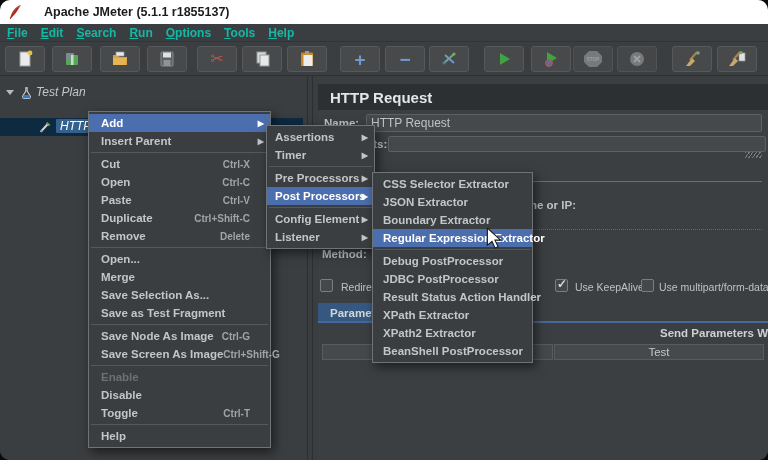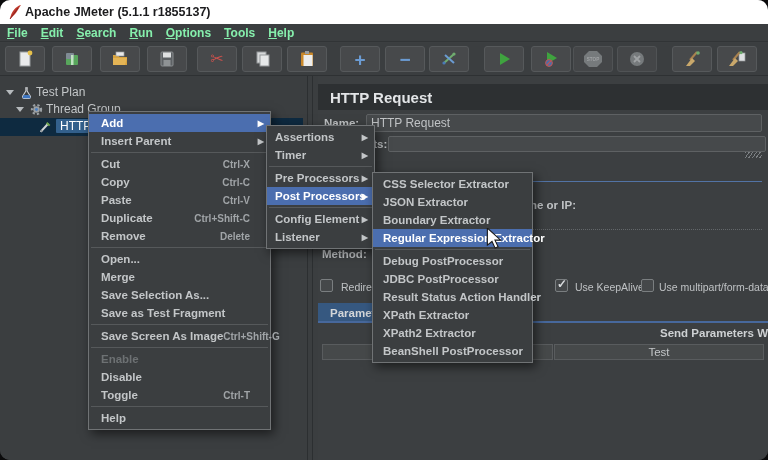--- a/index.html
+++ b/index.html
@@ -1,45 +1,45 @@
 <!DOCTYPE html>
 <html><head>
 <meta charset="utf-8">
 <style>
   html,body{margin:0;padding:0;background:#0b0b0c;}
   *{box-sizing:border-box;font-family:"Liberation Sans",sans-serif;}
   #window{position:relative;width:768px;height:460px;background:#3c3f41;border-radius:10px;overflow:hidden;}
 
   
-  .titlebar{position:absolute;top:0;left:0;right:0;height:24px;background:#ffffff;display:flex;align-items:center;padding-left:8px;gap:3px;}
+  .titlebar{position:absolute;top:0;left:0;right:0;height:24px;background:#ffffff;display:flex;align-items:center;padding-left:8px;gap:22px;}
   .titlebar .title{font-size:12.5px;font-weight:600;color:#1c1c1e;}
 
   
   .menubar{position:absolute;top:24px;left:0;right:0;height:18px;background:#3b3e40;display:flex;align-items:center;padding-left:7px;gap:13px;border-bottom:1px solid #313436;}
-  .mitem{font-size:12px;font-weight:600;color:#86efac;cursor:default;}
+  .mitem{font-size:12px;font-weight:600;color:#14b8a6;cursor:default;}
   .mitem u{text-decoration:underline;}
 
   
   .toolbar{position:absolute;top:43px;left:0;right:0;height:33px;background:#3b3e40;border-bottom:1px solid #2e3133;}
   .tbtn{position:absolute;top:3px;width:40px;height:26px;background:#47494b;border:1px solid #56595b;border-radius:3px;display:flex;align-items:center;justify-content:center;font-size:15px;}
   .tbtn.dis{opacity:.8;}
   .glyph-plus{color:#6b9bd2;font-size:19px;font-weight:700;line-height:1;}
   .glyph-cut{color:#c9514d;font-size:16px;line-height:1;}
 
   
   .tree-panel{position:absolute;top:76px;left:0;width:303px;bottom:0;background:#3b3e40;}
   .splitter{position:absolute;top:76px;left:303px;width:15px;bottom:0;background:#3b3e40;}
   .splitter .grip{position:absolute;top:0;bottom:0;width:1px;background:#2c2f31;}
   .editor{position:absolute;top:76px;left:318px;right:0;bottom:0;background:#3c3f41;}
 
   .trow{position:absolute;left:0;right:0;height:17px;display:flex;align-items:center;font-size:12px;color:#c3c6c8;}
   .trow.sel{background:#0e2a40;height:18px;}
   .texp{width:0;height:0;border-left:4px solid transparent;border-right:4px solid transparent;border-top:5px solid #b6babd;position:absolute;}
   .tico{position:absolute;top:2px;}
-  .tlabel{position:absolute;top:1px;}
+  .tlabel{position:absolute;top:1px;font-style:italic;}
   .sel .tlabel{background:#33608c;color:#fff;padding:0 4px;border-radius:1px;}
 
   
   .ed-header{position:absolute;top:8px;left:0;right:0;height:26px;background:#2d3032;display:flex;align-items:center;}
   .ed-title{font-size:15px;font-weight:700;color:#e3e5e7;margin-left:12px;}
   .field{position:absolute;background:#46494b;border:1px solid #5e6163;border-radius:2px;font-size:12px;color:#c0c3c5;padding:0 4px;display:flex;align-items:center;}
   .lbl{position:absolute;font-size:11.5px;font-weight:600;color:#bfc2c4;white-space:nowrap;}
   .blue-top{position:absolute;height:1px;background:#5273a5;}
   .dotline{position:absolute;border-top:1px dotted #63676a;}
   .grip-texture{position:absolute;width:17px;height:6px;background:repeating-linear-gradient(125deg,#7c8083 0 1px,transparent 1px 3px);}
@@ -199,29 +199,20 @@
 
   <div class="tree-panel">
     <div class="trow" style="top:8px">
       <span class="texp" style="left:6px;top:6px"></span>
       <svg class="tico" style="left:20px" width="13" height="14" viewBox="0 0 20 20">
         <path d="M8,2 h4 M9,2 v5 L4,15 a2.5,2.5 0 0 0 2.2,3.5 h7.6 A2.5,2.5 0 0 0 16,15 L11,7 V2" fill="none" stroke="#d0d3d5" stroke-width="1.6"></path>
         <path d="M6,13 h8 l2,3 a1.5,1.5 0 0 1 -1.5,2 h-9 A1.5,1.5 0 0 1 4,16 Z" fill="#3f76c0"></path>
       </svg>
       <span class="tlabel" style="left:36px">Test Plan</span>
     </div>
-    <div class="trow" style="top:25px">
-      <span class="texp" style="left:16px;top:6px"></span>
-      <svg class="tico" style="left:30px" width="13" height="13" viewBox="0 0 20 20">
-        <circle cx="10" cy="10" r="7" fill="none" stroke="#9ba0a4" stroke-width="3.4" stroke-dasharray="3.4,3.3"></circle>
-        <circle cx="10" cy="10" r="5" fill="#9ba0a4"></circle>
-          <circle cx="10" cy="10" r="2.2" fill="#4a7fc1"></circle>
-      </svg>
-      <span class="tlabel" style="left:46px">Thread Group</span>
-    </div>
     <div class="trow sel" style="top:42px">
       <svg class="tico" style="left:38px" width="15" height="14" viewBox="0 0 20 20">
         <line x1="3" y1="17" x2="14" y2="5" stroke="#cfd3d5" stroke-width="3"></line>
         <path d="M12.5,3 L17,7 L14.8,9 L10.8,5 Z" fill="#71a84f"></path>
         <path d="M3,17 l1,-3.4 2.4,2.4 Z" fill="#8f9496"></path>
       </svg>
       <span class="tlabel" style="left:56px">HTTP</span>
     </div>
   </div>
 
@@ -290,21 +281,21 @@
       </div>
 
       <div class="menu-sep"></div>
 
       <div class="menu-item">
         <span class="mi-label">Cut</span>
         <span class="mi-shortcut">Ctrl-X</span>
       </div>
 
       <div class="menu-item">
-        <span class="mi-label">Copy</span>
+        <span class="mi-label">Open</span>
         <span class="mi-shortcut">Ctrl-C</span>
       </div>
 
       <div class="menu-item">
         <span class="mi-label">Paste</span>
         <span class="mi-shortcut">Ctrl-V</span>
       </div>
 
       <div class="menu-item">
         <span class="mi-label">Duplicate</span>
@@ -333,20 +324,24 @@
 
       </div>
 
       <div class="menu-item">
         <span class="mi-label">Save as Test Fragment</span>
 
       </div>
 
       <div class="menu-sep"></div>
 
+      <div class="menu-item">
+        <span class="mi-label">Save Node As Image</span>
+        <span class="mi-shortcut">Ctrl-G</span>
+      </div>
 
       <div class="menu-item">
         <span class="mi-label">Save Screen As Image</span>
         <span class="mi-shortcut">Ctrl+Shift-G</span>
       </div>
 
       <div class="menu-sep"></div>
 
       <div class="menu-item dis">
         <span class="mi-label">Enable</span>

